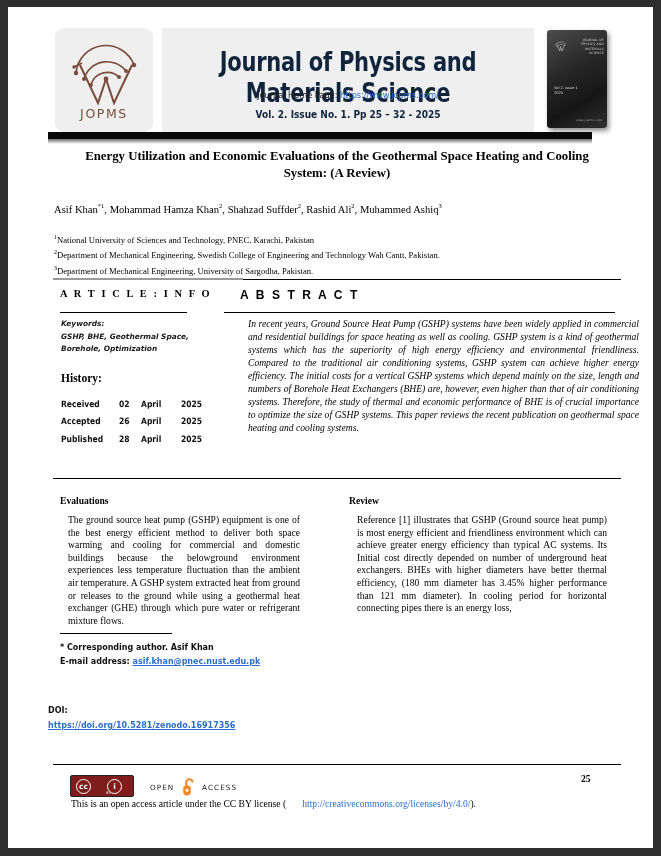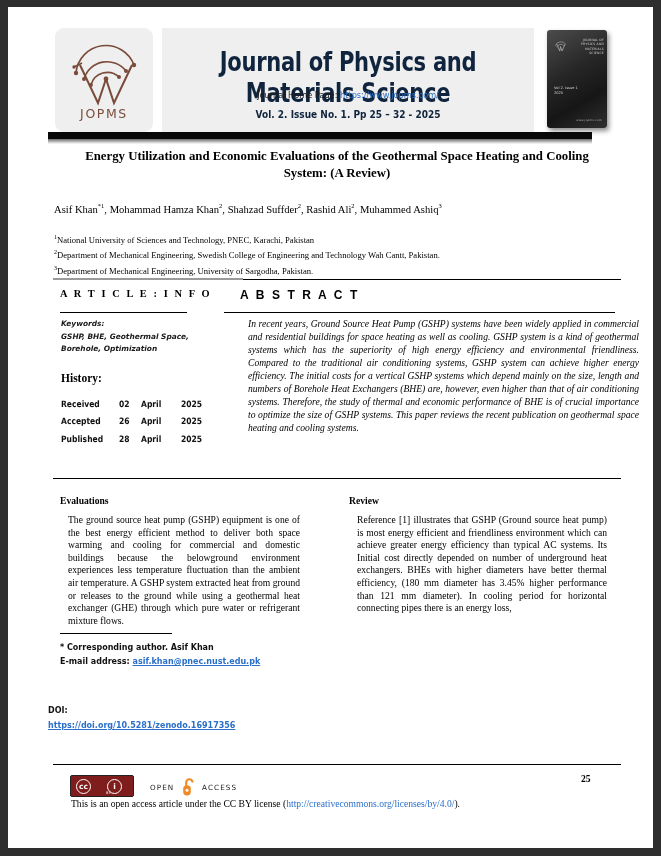--- a/index.html
+++ b/index.html
@@ -467,20 +467,21 @@
     left: 63px;
     top: 791px;
     width: 520px;
     font-family: "Liberation Serif", serif;
     font-size: 9.6px;
     color: #000;
   }
   .license-line a {
     color: #2a6fc9;
     text-decoration: none;
+    padding-left: 16px;
   }
   .page-num {
     position: absolute;
     left: 573px;
     top: 766px;
     font-family: "Liberation Serif", serif;
     font-weight: bold;
     font-size: 9.6px;
     color: #000;
   }

